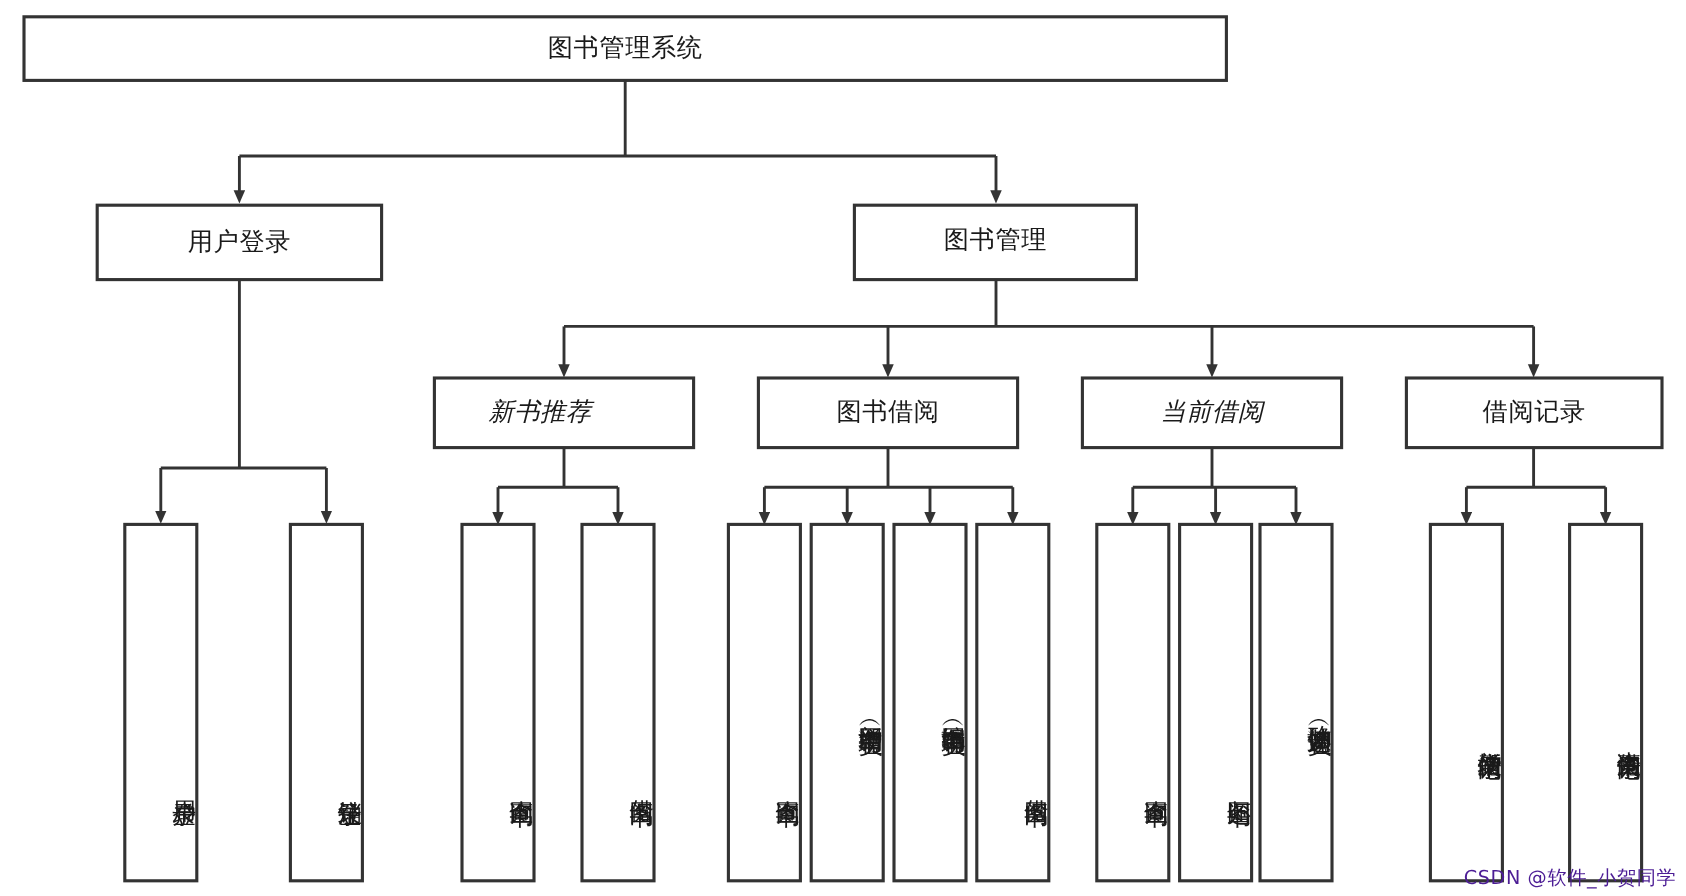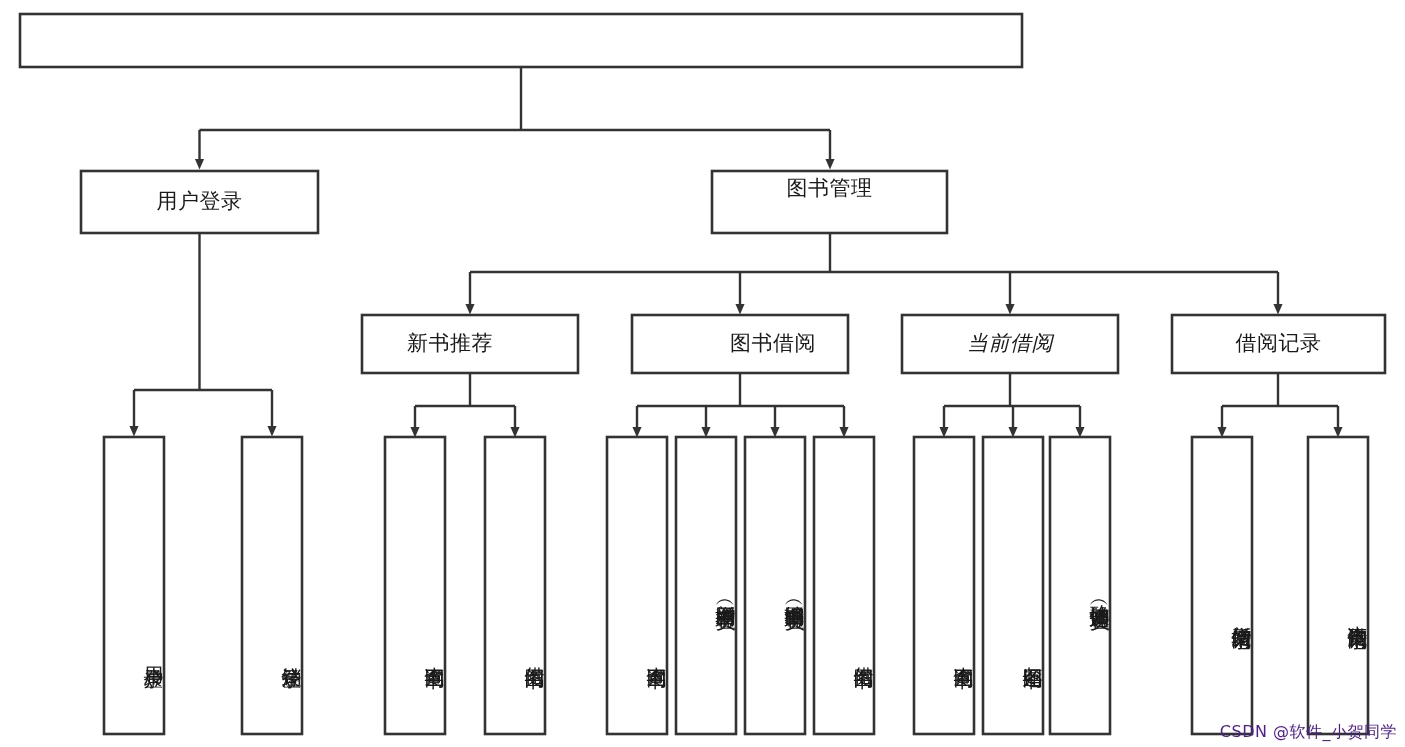--- a/index.html
+++ b/index.html
@@ -157,26 +157,27 @@
     <path class="connector" marker-end="url(#arrow)" d="M944,406 L944,428"></path>
     <path class="connector" marker-end="url(#arrow)" d="M1013,406 L1013,428"></path>
     <path class="connector" marker-end="url(#arrow)" d="M1080,406 L1080,428"></path>
 
     <path class="connector" d="M1278,373 L1278,406"></path>
     <path class="connector" d="M1222,406 L1338,406"></path>
     <path class="connector" marker-end="url(#arrow)" d="M1222,406 L1222,428"></path>
     <path class="connector" marker-end="url(#arrow)" d="M1338,406 L1338,428"></path>
   </svg>
 
+  <div class="node-label-h" style="left:20px; top:14px; width:1002px; height:53px;">图书管理系统</div>
 
   <div class="node-label-h" style="left:81px; top:171px; width:237px; height:62px;">用户登录</div>
-  <div class="node-label-h" style="left:712px; top:158px; width:235px; height:62px;">图书管理</div>
-
-  <div class="node-label-h" style="left:362px; top:315px; width:176px; height:58px;">新书推荐</div>
-  <div class="node-label-h" style="left:632px; top:315px; width:216px; height:58px;margin-left:33px;">图书借阅</div>
+  <div class="node-label-h" style="left:712px; top:170px; width:235px; height:62px;">图书管理</div>
+
+  <div class="node-label-h" style="left:362px; top:315px; width:176px; height:58px;font-style:italic;">新书推荐</div>
+  <div class="node-label-h" style="left:632px; top:315px; width:216px; height:58px;">图书借阅</div>
   <div class="node-label-h" style="left:902px; top:315px; width:216px; height:58px;font-style:italic;">当前借阅</div>
   <div class="node-label-h" style="left:1172px; top:315px; width:213px; height:58px;border-radius:10px;">借阅记录</div>
 
   <div class="node-label-v" style="left:104px; top:437px; width:60px; height:297px; padding-top:67px;">用户登录</div>
   <div class="node-label-v" style="left:242px; top:437px; width:60px; height:297px; padding-top:67px;">注销登录</div>
 
   <div class="node-label-v" style="left:385px; top:437px; width:60px; height:297px; padding-top:67px;">查询图书</div>
   <div class="node-label-v" style="left:485px; top:437px; width:60px; height:297px; padding-top:67px;">借阅图书</div>
 
   <div class="node-label-v" style="left:607px; top:437px; width:60px; height:297px; padding-top:67px;">查询图书</div>

